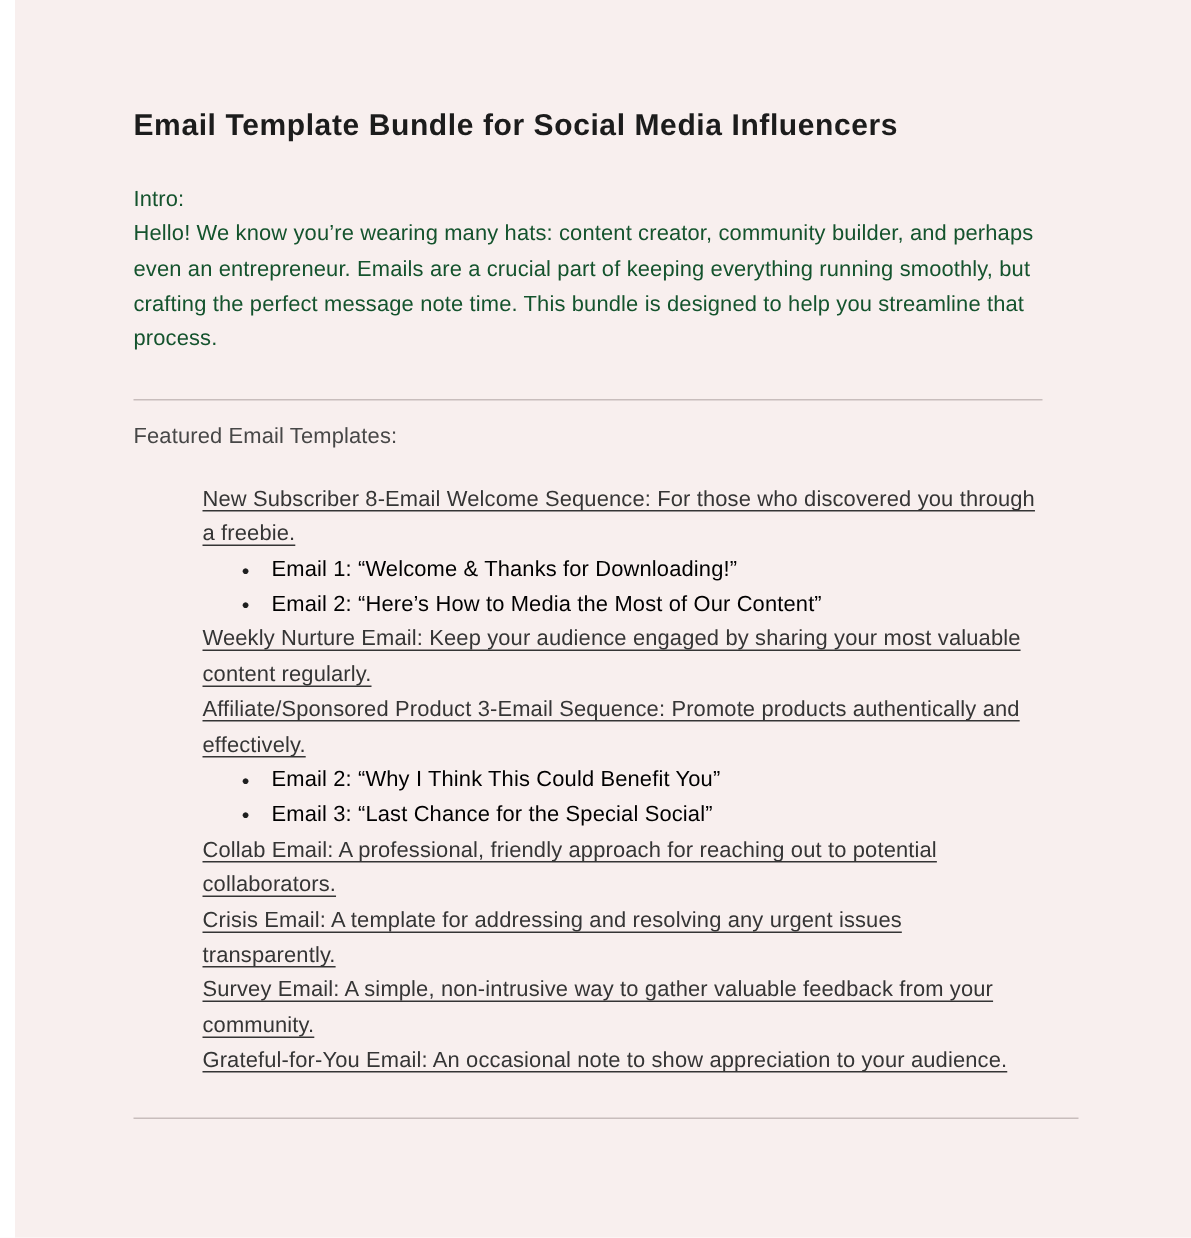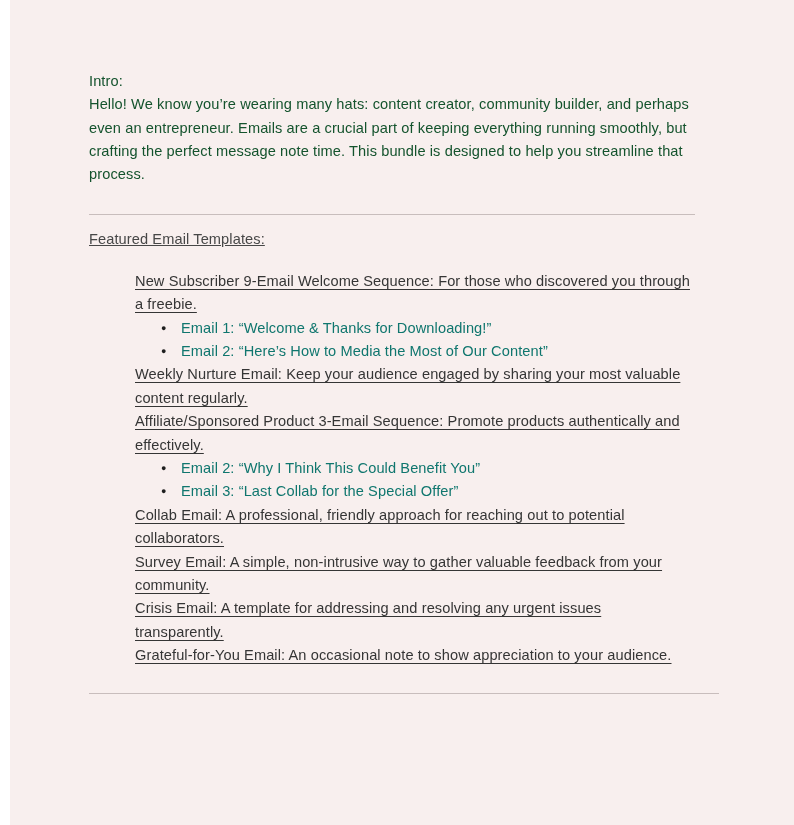--- a/index.html
+++ b/index.html
@@ -55,21 +55,20 @@
   hr.divider-bottom {
     margin-top: 25px;
     width: 630px;
   }
   .featured-label {
     margin: 13px 0 18px 0;
     font-size: 14.6px;
     line-height: 23.3px;
     letter-spacing: 0.1px;
     color: #474747;
-    text-decoration: underline;
   }
   .templates {
     margin-left: 46px;
     width: 556px;
     font-size: 14.6px;
     line-height: 23.4px;
     letter-spacing: 0.1px;
   }
   .tpl-link {
     display: block;
@@ -80,80 +79,81 @@
     cursor: pointer;
   }
   ul.emails {
     list-style: none;
     margin: 0;
     padding: 0;
   }
   ul.emails li {
     position: relative;
     padding-left: 46px;
-    color: #0f766e;
+    color: #000000;
   }
   ul.emails li::before {
     content: "\25CF";
     position: absolute;
     left: 26px;
     top: 0;
     font-size: 9px;
     color: #1e1e1e;
   }
 </style>
 </head>
 <body>
 
 <div class="left-margin-strip"></div>
 
 <div class="page">
 
+  <h1 class="doc-title">Email Template Bundle for Social Media Influencers</h1>
 
   <p class="intro">
     <span>Intro:</span><br>
     <span>Hello! We know you’re wearing many hats: content creator, community builder, and perhaps even an entrepreneur. Emails are a crucial part of keeping everything running smoothly, but crafting the perfect message note time. This bundle is designed to help you streamline that process.</span>
   </p>
 
   <hr class="divider">
 
   <p class="featured-label">Featured Email Templates:</p>
 
   <div class="templates">
 
     <div class="tpl">
-      <a class="tpl-link">New Subscriber 9-Email Welcome Sequence: For those who discovered you through a freebie.</a>
+      <a class="tpl-link">New Subscriber 8-Email Welcome Sequence: For those who discovered you through a freebie.</a>
       <ul class="emails">
         <li>Email 1: “Welcome &amp; Thanks for Downloading!”</li>
         <li>Email 2: “Here’s How to Media the Most of Our Content”</li>
       </ul>
     </div>
 
     <div class="tpl">
       <a class="tpl-link">Weekly Nurture Email: Keep your audience engaged by sharing your most valuable content regularly.</a>
     </div>
 
     <div class="tpl">
       <a class="tpl-link">Affiliate/Sponsored Product 3-Email Sequence: Promote products authentically and effectively.</a>
       <ul class="emails">
         <li>Email 2: “Why I Think This Could Benefit You”</li>
-        <li>Email 3: “Last Collab for the Special Offer”</li>
+        <li>Email 3: “Last Chance for the Special Social”</li>
       </ul>
     </div>
 
     <div class="tpl">
       <a class="tpl-link">Collab Email: A professional, friendly approach for reaching out to potential collaborators.</a>
     </div>
 
     <div class="tpl">
-      <a class="tpl-link">Survey Email: A simple, non-intrusive way to gather valuable feedback from your community.</a>
+      <a class="tpl-link">Crisis Email: A template for addressing and resolving any urgent issues transparently.</a>
     </div>
 
     <div class="tpl">
-      <a class="tpl-link">Crisis Email: A template for addressing and resolving any urgent issues transparently.</a>
+      <a class="tpl-link">Survey Email: A simple, non-intrusive way to gather valuable feedback from your community.</a>
     </div>
 
     <div class="tpl">
       <a class="tpl-link">Grateful-for-You Email: An occasional note to show appreciation to your audience.</a>
     </div>
 
   </div>
 
   <hr class="divider divider-bottom">
 

